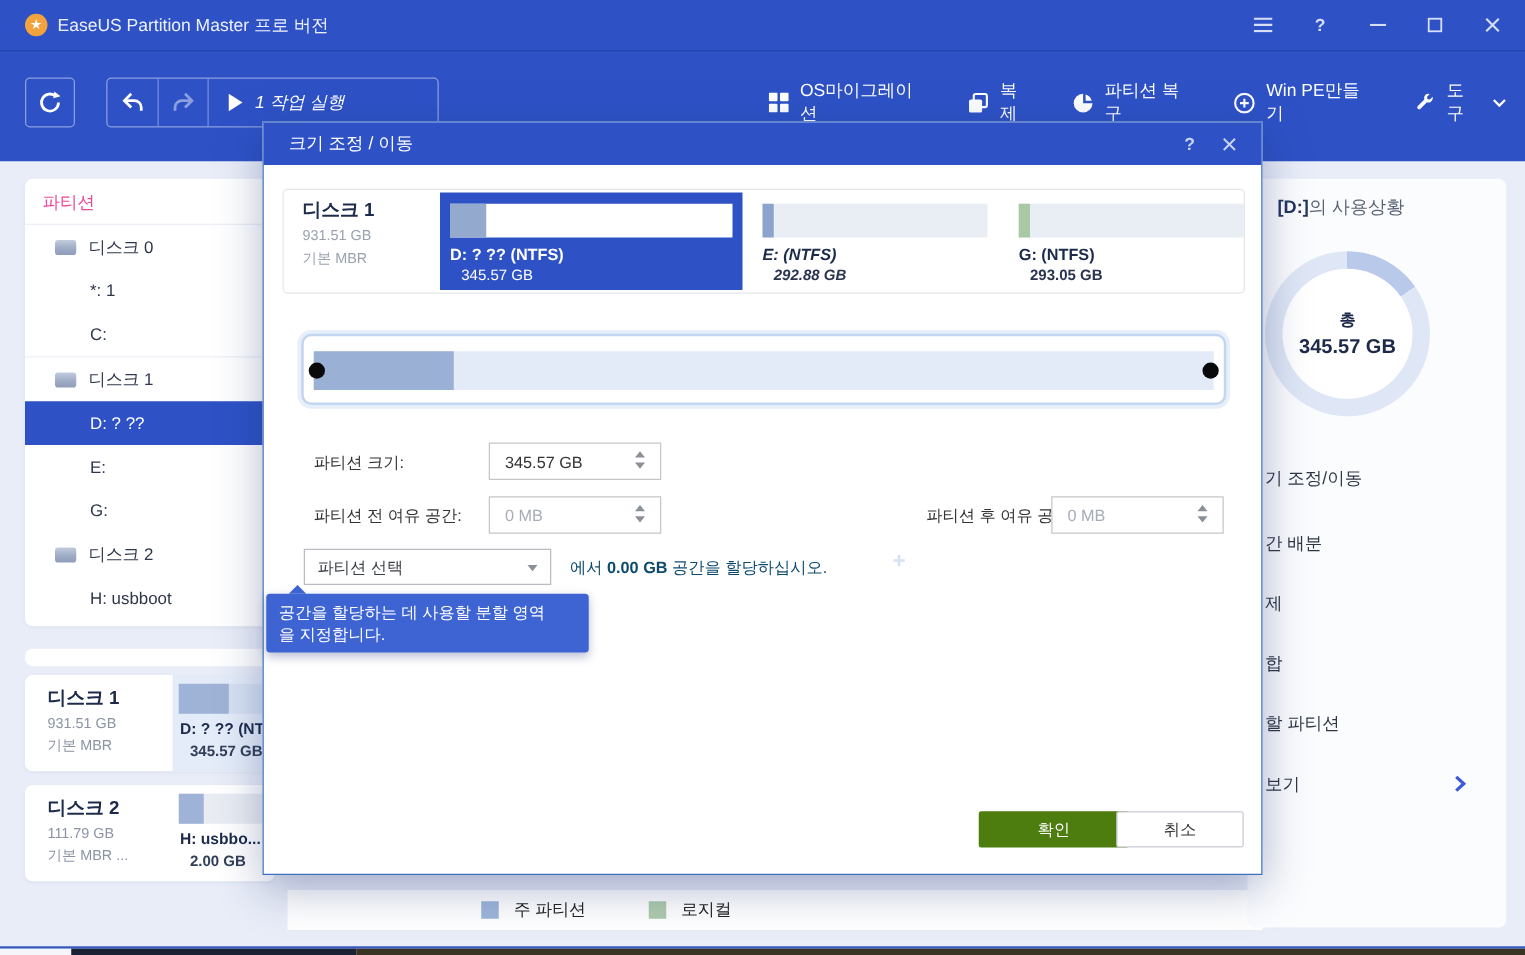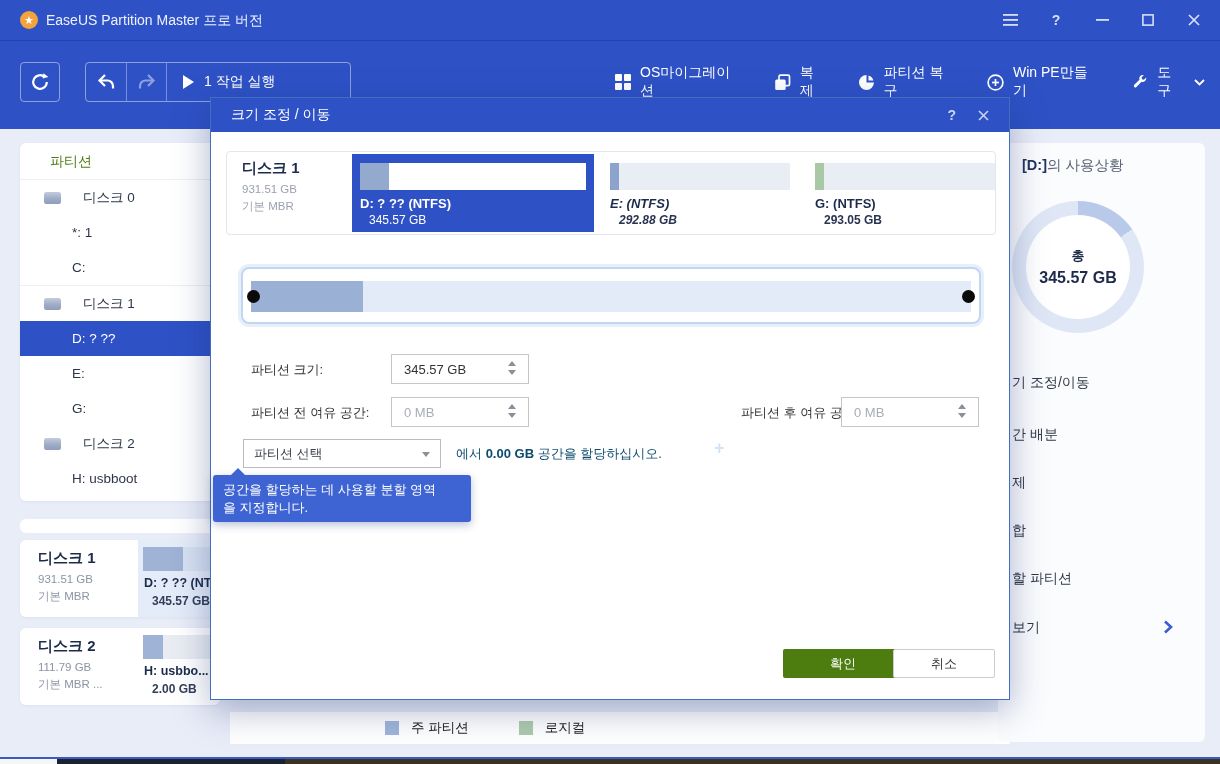--- a/index.html
+++ b/index.html
@@ -12,36 +12,36 @@
           background:#F2A33C; color:#fff; font-size:11px; line-height:18px; text-align:center; }
   .apptitle { position:absolute; left:46px; top:0; line-height:40px; color:#EDF1FE; font-size:14px; }
   .winctrls { position:absolute; right:18px; top:0; height:40px; display:flex; align-items:center; gap:30px; }
   .winctrls .wc { width:16px; height:16px; display:flex; align-items:center; justify-content:center;
                   color:#D7DFF8; font-size:14px; font-weight:bold; cursor:default; }
 
   
   .toolbar { position:absolute; left:0; top:40px; width:1220px; height:89px; background:#2E52C6; border-top:1px solid #2444AD; }
   .tb-refresh { position:absolute; left:20px; top:21px; width:40px; height:40px; border:1px solid rgba(255,255,255,.45);
                 border-radius:4px; display:flex; align-items:center; justify-content:center; }
-  .tb-group { position:absolute; left:85px; top:21px; height:40px; display:flex; border:1px solid rgba(255,255,255,.45); border-radius:4px; }
+  .tb-group { position:absolute; left:85px; top:21px; height:40px; display:flex; border:1px solid rgba(255,255,255,.45); border-radius:4px;font-style:italic; }
   .tb-seg { display:flex; align-items:center; justify-content:center; height:100%; }
   .tb-seg + .tb-seg { border-left:1px solid rgba(255,255,255,.35); }
   .seg-undo, .seg-redo { width:40px; }
   .seg-exec { width:184px; gap:10px; color:#fff; font-size:14px; justify-content:flex-start; padding-left:16px; }
   .play-tri { width:0; height:0; border-left:11px solid #fff; border-top:7px solid transparent; border-bottom:7px solid transparent; }
   .tb-right { position:absolute; left:600px; top:21px; height:40px; display:flex; align-items:center; }
   .tb-item { display:flex; align-items:center; gap:9px; color:#FFFFFF; font-size:14px; padding:0 15px; height:100%; cursor:default; }
 
   
   .sidebar { position:absolute; left:20px; top:143px; width:200px; height:358px; background:#fff; border-radius:6px;
              overflow:hidden; box-shadow:0 1px 3px rgba(40,60,120,.06); z-index:1; }
-  .sb-title { height:36px; line-height:36px; padding-left:30px; color:#4d7c0f; font-size:14px; }
+  .sb-title { height:36px; line-height:36px; padding-left:14px; color:#ec4899; font-size:14px; }
   .sb-div { height:1px; background:#ECEFF5; margin:0; }
   .sb-row { height:35px; display:flex; align-items:center; font-size:13.5px; color:#2E3749; cursor:default; }
-  .sb-row.disk { padding-left:24px; gap:22px; }
+  .sb-row.disk { padding-left:24px; gap:10px; }
   .sb-row.part { padding-left:52px; }
   .sb-row.selected { background:#2E52C6; color:#fff; }
   .diskicon { width:17px; height:12px; border-radius:2.5px; background:linear-gradient(180deg,#C3CCDD 0%,#9FACC6 55%,#8F9DBA 100%); }
 
   
   .card-partial { position:absolute; left:20px; top:519px; width:200px; height:14px; background:#fff; border-radius:6px; z-index:1; }
   .diskcard { position:absolute; left:20px; width:200px; height:77px; background:#fff; border-radius:6px; overflow:hidden;
               box-shadow:0 1px 3px rgba(40,60,120,.06); z-index:1; }
   .dc1 { top:540px; } .dc2 { top:628px; }
   .dc-name { position:absolute; left:18px; top:9px; font-size:15px; font-weight:bold; color:#1C2B4A; }

